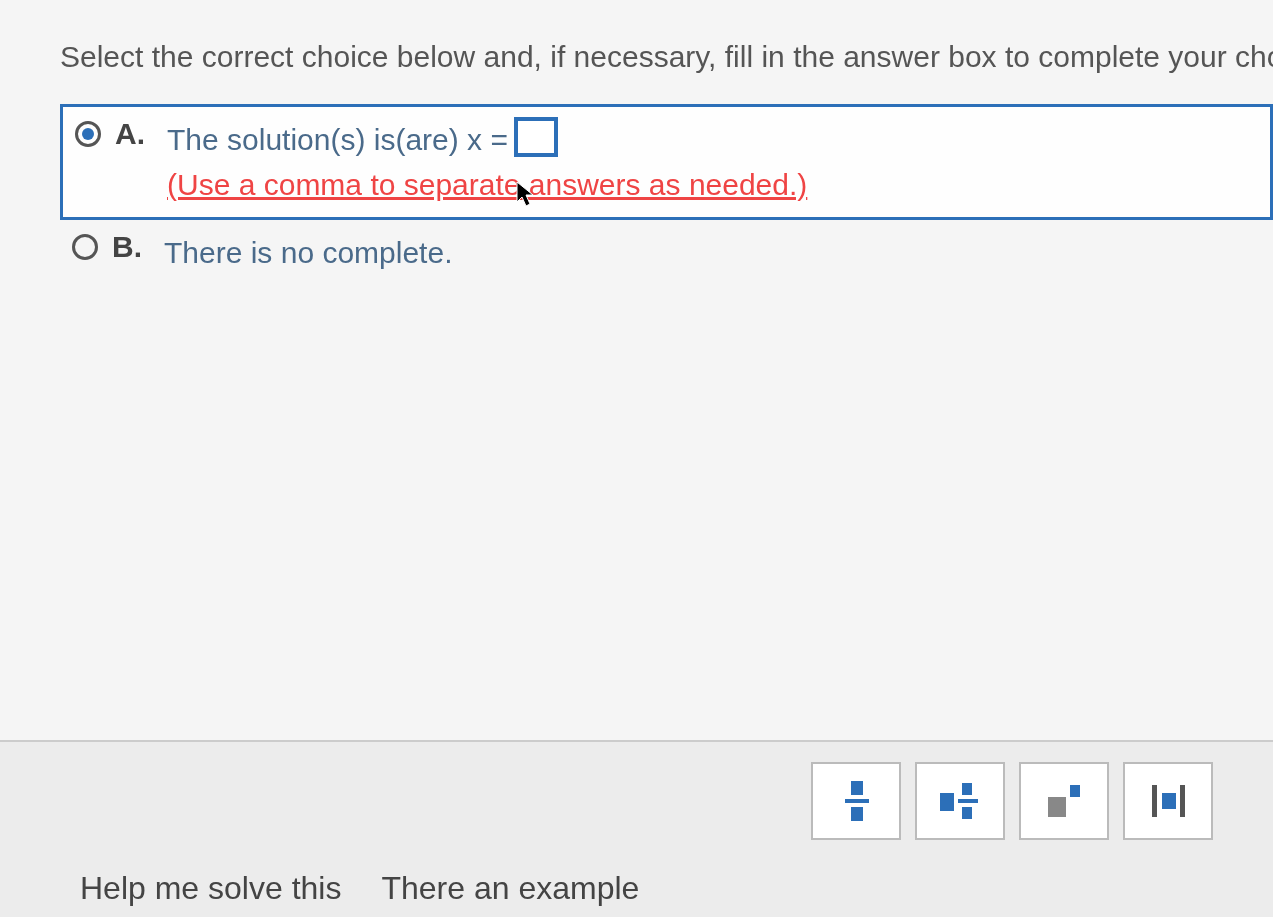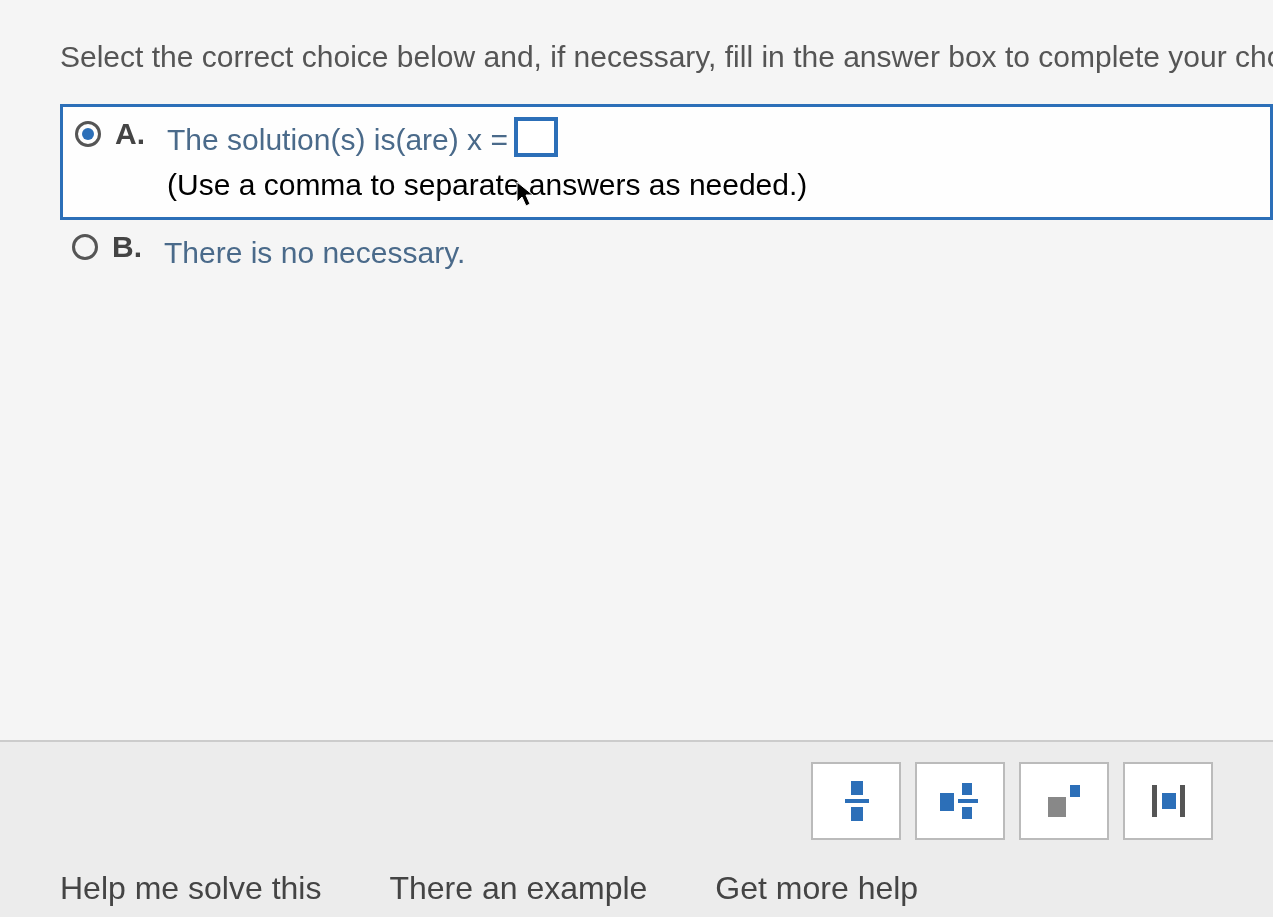--- a/index.html
+++ b/index.html
@@ -80,21 +80,22 @@
       width: 44px;
       height: 40px;
       border: 4px solid #2c6fb8;
       background: #fff;
       margin-left: 6px;
       font-size: 24px;
       text-align: center;
       color: #333;
     }
     .hint {
-      color: #000000;
+      color: #ef4444;
+      text-decoration: underline;
     }
     .cursor-pointer-icon {
       position: absolute;
       left: 515px;
       top: 180px;
       pointer-events: none;
     }
     .bottom-bar {
       position: absolute;
       bottom: 0;
@@ -120,24 +121,25 @@
       align-items: center;
       justify-content: center;
       cursor: pointer;
       font-size: 28px;
       color: #2c6fb8;
       font-weight: bold;
     }
     .tool-btn svg { display: block; }
     .help-links {
       display: flex;
-      gap: 68px;
+      gap: 40px;
       font-size: 32px;
       color: #444;
       align-items: baseline;
+      margin-left: 20px;
     }
     .help-link {
       cursor: pointer;
       white-space: nowrap;
     }
   </style>
 </head>
 <body>
 
 <div class="content-area">
@@ -153,21 +155,21 @@
           <span>The solution(s) is(are) x =</span>
           <input class="answer-input" type="text" value="" style="">
         </div>
         <div class="hint">(Use a comma to separate answers as needed.)</div>
       </div>
     </div>
 
     <div class="choice">
       <div class="radio"></div>
       <div class="choice-label">B.</div>
-      <div class="choice-body">There is no necessary.</div>
+      <div class="choice-body">There is no complete.</div>
     </div>
 
   </div>
 
   <svg class="cursor-pointer-icon" width="22" height="28" viewBox="0 0 22 28">
     <path d="M2 2 L2 22 L7 17 L11 26 L15 24 L11 15 L18 15 Z" fill="#000" stroke="#fff" stroke-width="1"></path>
   </svg>
 
 </div>
 
@@ -198,15 +200,14 @@
       <svg width="44" height="44" viewBox="0 0 44 44">
         <rect x="6" y="6" width="5" height="32" fill="#555"></rect>
         <rect x="16" y="14" width="14" height="16" fill="#2c6fb8"></rect>
         <rect x="34" y="6" width="5" height="32" fill="#555"></rect>
       </svg>
     </div>
   </div>
   <div class="help-links">
     <span class="help-link">Help me solve this</span>
     <span class="help-link">There an example</span>
-    <span class="help-link">Get more help</span>
   </div>
 </div>
 
 </body></html>

